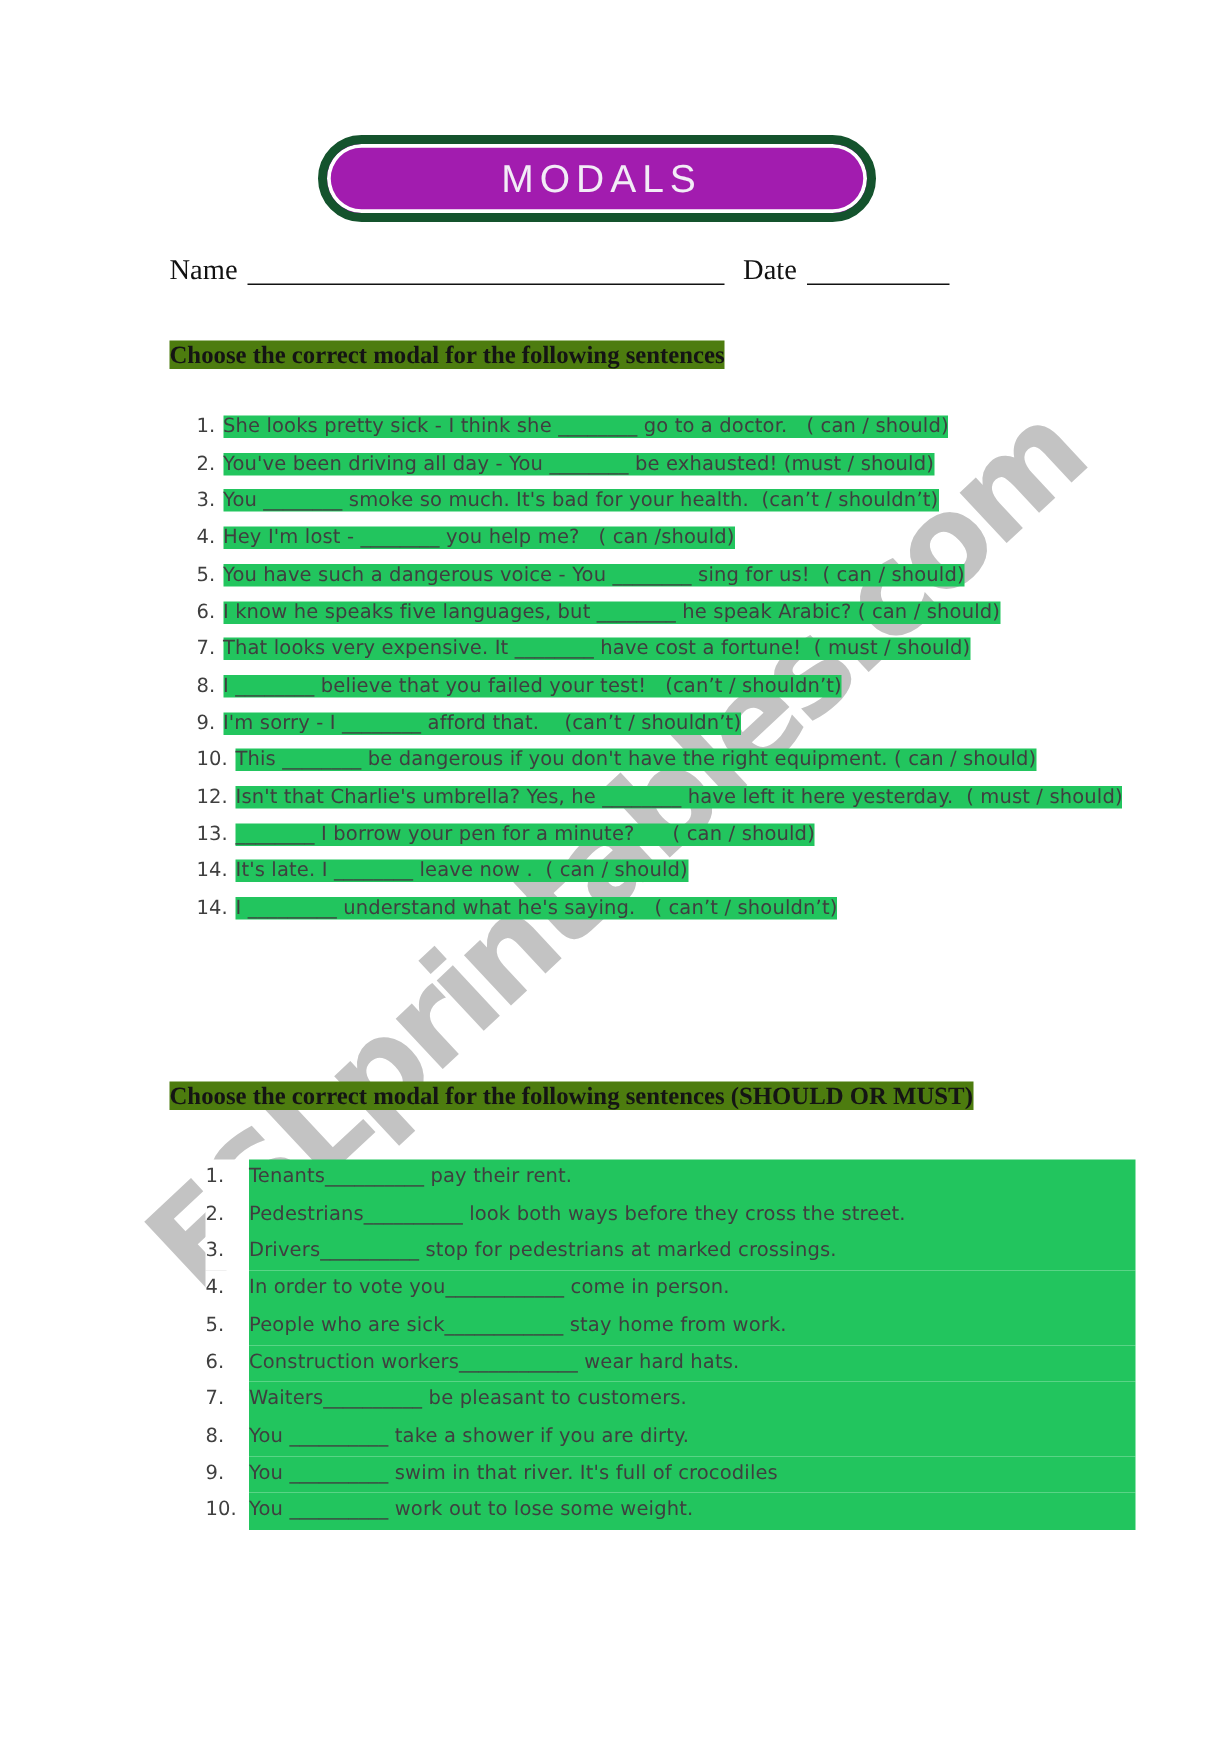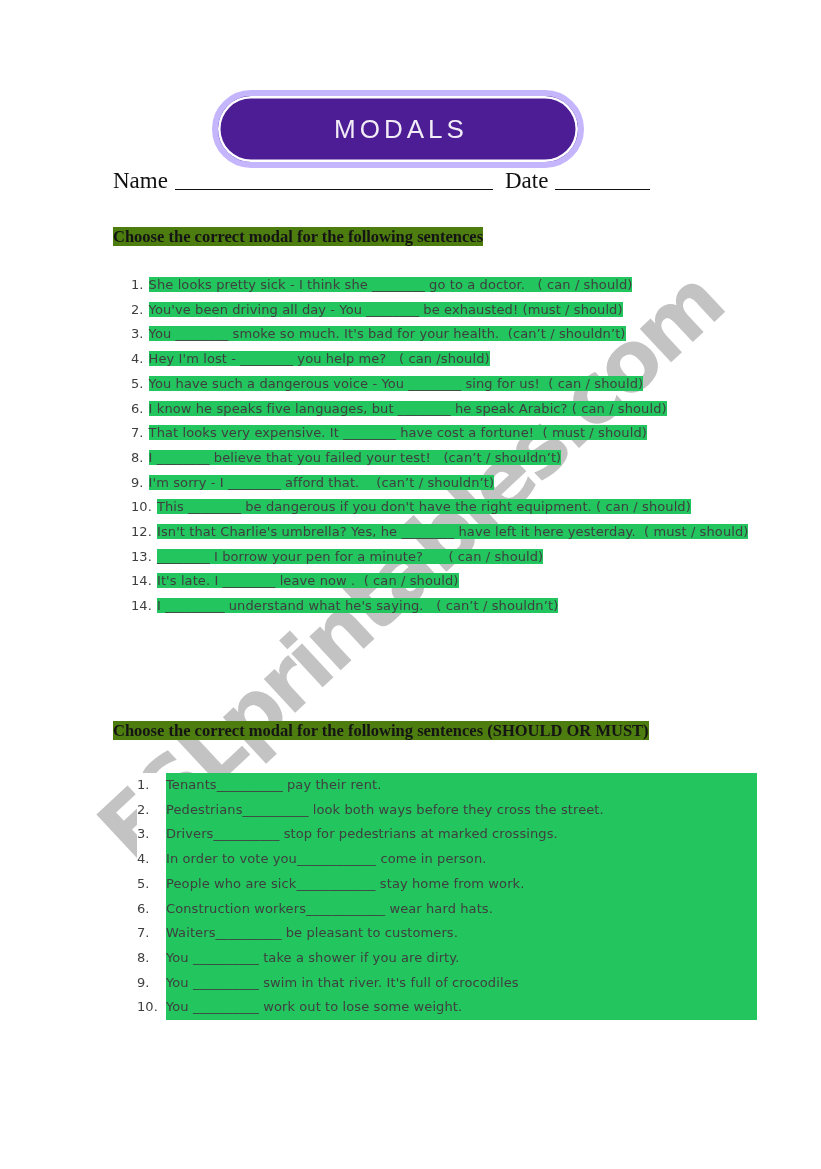--- a/index.html
+++ b/index.html
@@ -13,36 +13,36 @@
   .watermark {
     position:absolute; left:-90px; top:524px; width:1000px;
     text-align:center; transform:rotate(-43deg);
     font-family:"DejaVu Sans", sans-serif; font-weight:bold;
     font-size:84px; letter-spacing:-4px; color:#c3c3c3;
     z-index:0; pointer-events:none; white-space:nowrap; line-height:1;
   }
 
   
   .badge {
-    position:absolute; left:212px; top:90px; width:372px; height:78px;
-    box-sizing:border-box; background:#4c1d95;
-    border:6px solid #c4b5fd; border-radius:42px;
+    position:absolute; left:212px; top:90px; width:372px; height:58px;
+    box-sizing:border-box; background:#a21caf;
+    border:6px solid #14532d; border-radius:42px;
     box-shadow: inset 0 0 0 2.5px #ffffff;
     display:flex; align-items:center; justify-content:center; z-index:1;
   }
   .badge-text {
     color:#f2ecf6; font-family:"Liberation Sans", sans-serif;
     font-size:26px; letter-spacing:4px; padding-left:6px; font-weight:400;
   }
 
   
   .namedate {
     position:absolute; left:113px; top:171px; z-index:1;
     display:flex; align-items:flex-end;
-    font-family:"Liberation Serif", serif; font-size:23px; color:#111111;
+    font-family:"Liberation Serif", serif; font-size:19px; color:#111111;
   }
   .nd-label { background:#ffffff; line-height:19px; }
   .uline { border-bottom:1.5px solid #111111; height:15px; background:#ffffff; }
   .name-line { width:318px; margin-left:7px; margin-right:12px; }
   .date-line { width:95px; margin-left:7px; }
 
   
   .heading {
     position:absolute; left:113px; margin:0; z-index:1;
     font-family:"Liberation Serif", serif; font-weight:bold;

